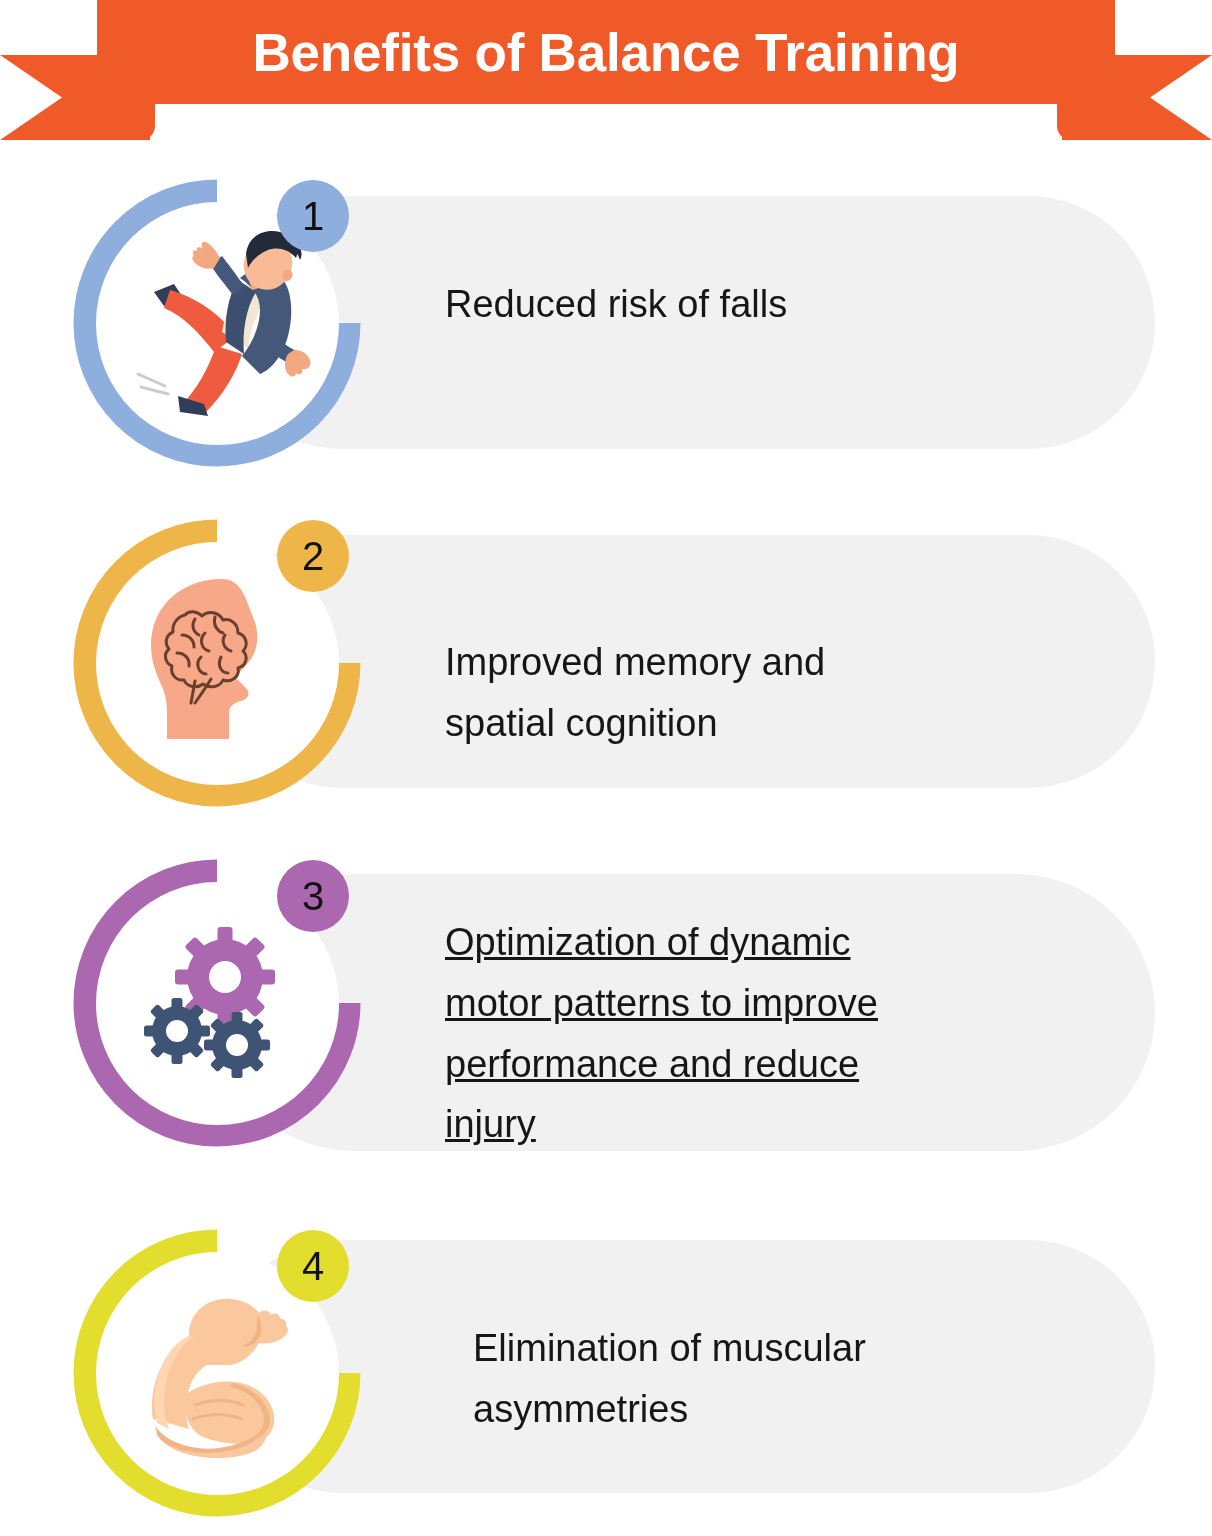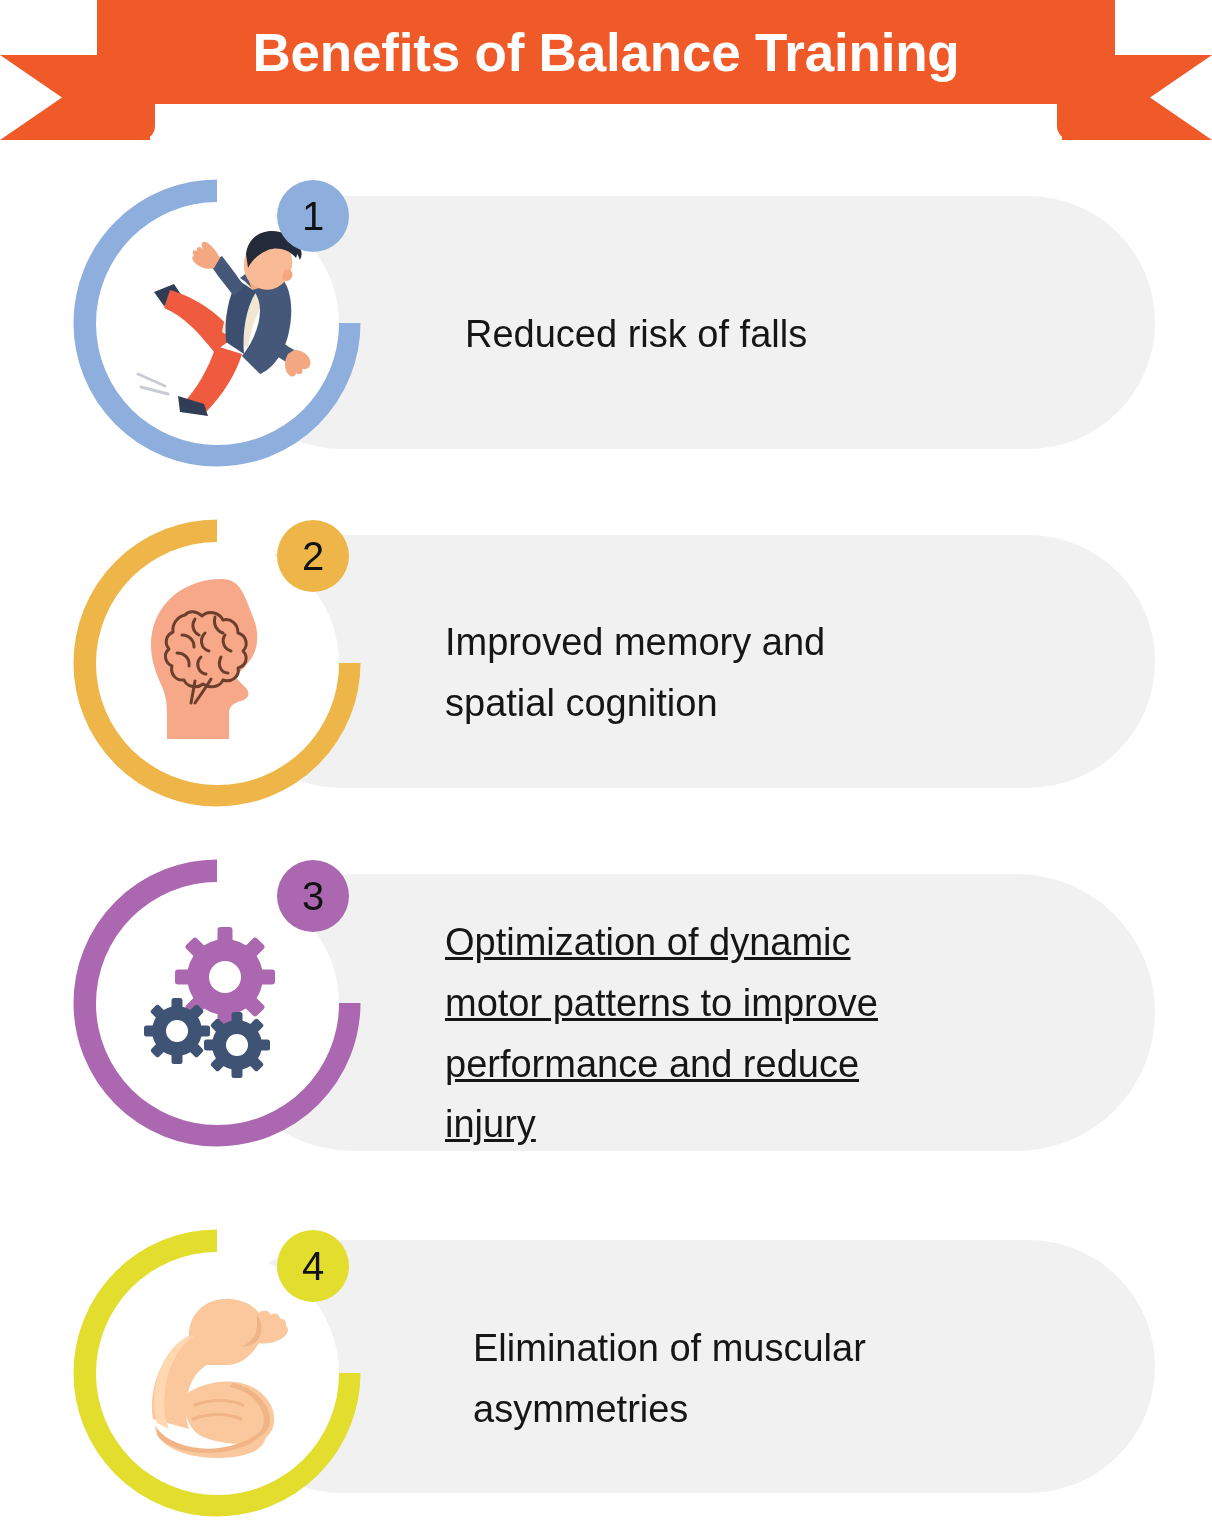--- a/index.html
+++ b/index.html
@@ -129,29 +129,29 @@
     z-index: 5;
     white-space: pre-line;
   }
 
   
   #row1 { top: 0; height: 500px; }
   #row1 .pill      { top: 196px; height: 253px; }
   #row1 .ring-wrap { top: 168px; }
   #row1 .icon-disc { top: 202px; }
   #row1 .badge     { left: 277px; top: 180px; background: #8eaedd; }
-  #row1 .row-text  { top: 304px; margin-left: 20px; }
+  #row1 .row-text  { top: 274px; }
 
   
   #row2 { top: 0; height: 500px; }
   #row2 .pill      { top: 535px; height: 253px; }
   #row2 .ring-wrap { top: 508px; }
   #row2 .icon-disc { top: 542px; }
   #row2 .badge     { left: 277px; top: 520px; background: #eeb648; }
-  #row2 .row-text  { top: 612px; }
+  #row2 .row-text  { top: 632px; }
 
   
   #row3 { top: 0; height: 500px; }
   #row3 .pill      { top: 874px; height: 277px; }
   #row3 .ring-wrap { top: 848px; }
   #row3 .icon-disc { top: 882px; }
   #row3 .badge     { left: 277px; top: 860px; background: #ab68b0; }
   #row3 .row-text  { top: 912px; text-decoration: underline; }
 
   

